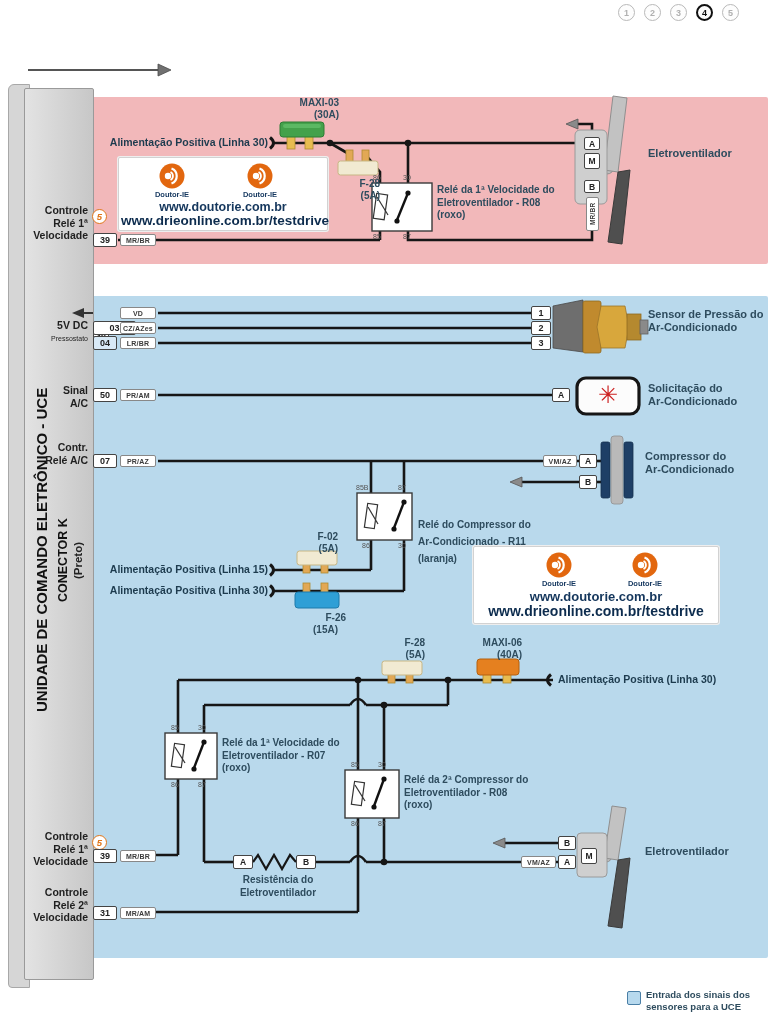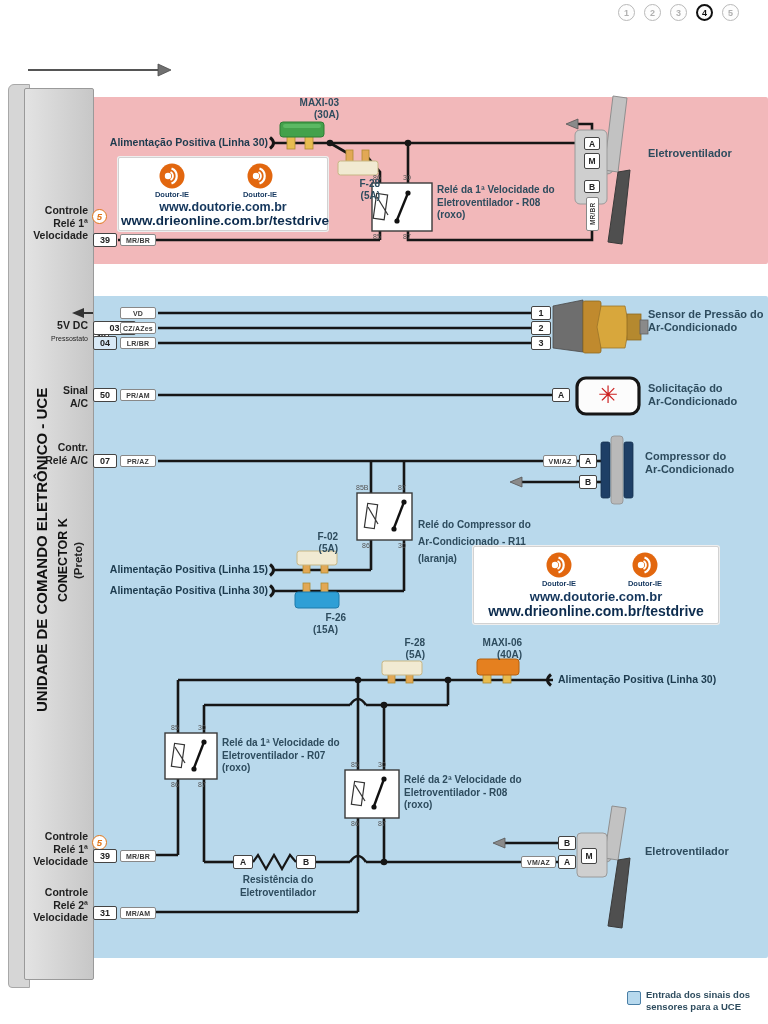--- a/index.html
+++ b/index.html
@@ -352,21 +352,21 @@
   <div class="abs pnum" style="left:198px;top:724px;z-index:3;">30</div>
   <div class="abs pnum" style="left:171px;top:781px;z-index:3;">86</div>
   <div class="abs pnum" style="left:198px;top:781px;z-index:3;">87</div>
   <div class="abs lbl ml" style="left:222px;top:737px;width:150px;font-size:10px;line-height:12.5px;z-index:3;">Relé da 1ª Velocidade do
 Eletroventilador - R07
 (roxo)</div>
   <div class="abs pnum" style="left:351px;top:761px;z-index:3;">85</div>
   <div class="abs pnum" style="left:378px;top:761px;z-index:3;">30</div>
   <div class="abs pnum" style="left:351px;top:820px;z-index:3;">86</div>
   <div class="abs pnum" style="left:378px;top:820px;z-index:3;">87</div>
-  <div class="abs lbl ml" style="left:404px;top:774px;width:150px;font-size:10px;line-height:12.5px;z-index:3;">Relé da 2ª Velocidade do
+  <div class="abs lbl ml" style="left:404px;top:774px;width:150px;font-size:10px;line-height:12.5px;z-index:3;">Relé da 2ª Compressor do
 Eletroventilador - R08
 (roxo)</div>
 
   <div class="abs slabLbl ml" style="left:26px;top:830px;width:62px;z-index:3;">Controle
 Relé 1ª
 Velocidade</div>
   <div class="abs badge" style="left:92px;top:835px;z-index:3;">5</div>
   <div class="abs pinbox" style="left:93px;top:849px;width:24px;height:14px;z-index:3;">39</div>
   <div class="abs pill" style="left:120px;top:850px;width:36px;height:12px;z-index:3;">MR/BR</div>
   <div class="abs slabLbl ml" style="left:26px;top:886px;width:62px;z-index:3;">Controle

